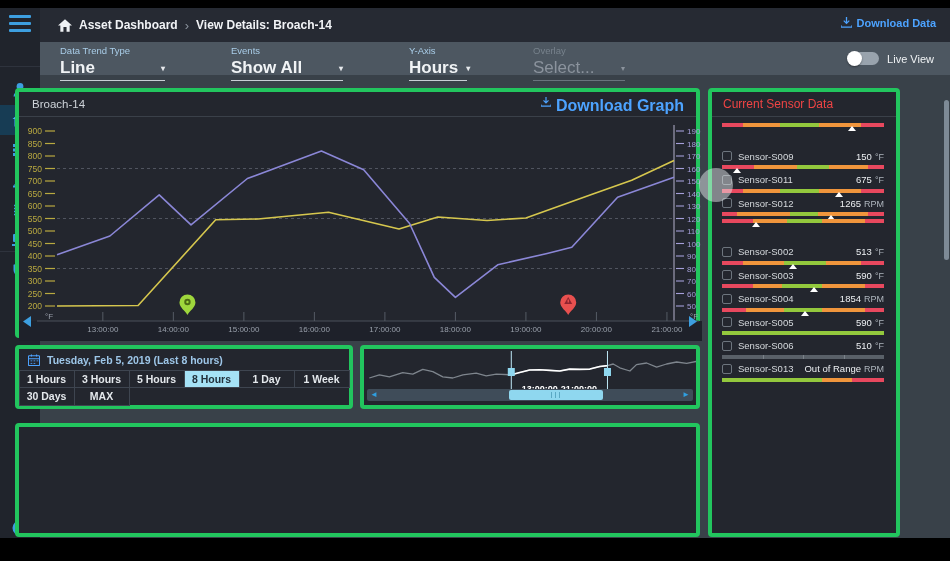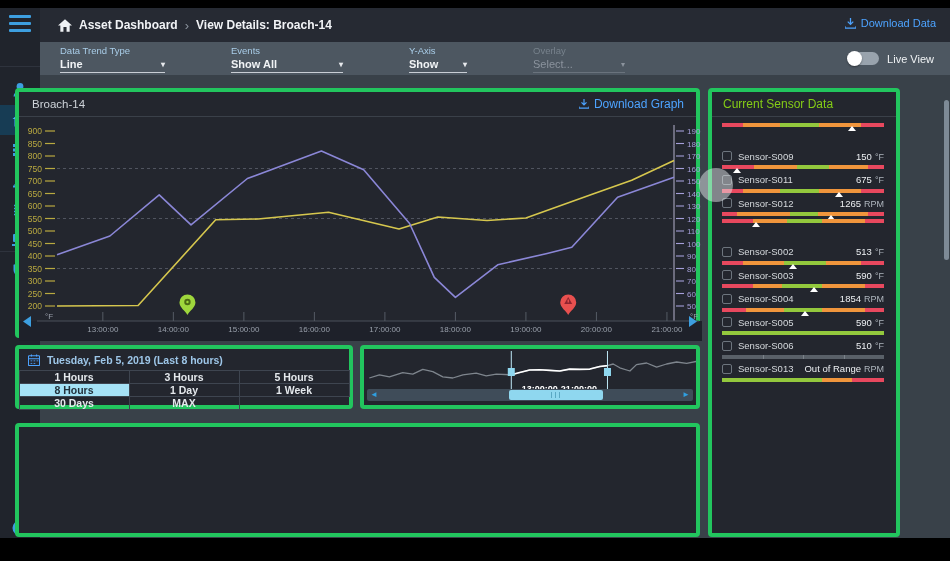--- a/index.html
+++ b/index.html
@@ -13,54 +13,54 @@
   .side-item{position:absolute;left:0;width:40px;height:30px;display:flex;align-items:center;justify-content:center;cursor:pointer}
   .side-item.active{background:#173c54}
   .side-item svg{display:block}
   .side-div{position:absolute;left:0;width:40px;height:1px;background:#2e333d}
 
   
   #topbar{position:absolute;left:40px;top:0;right:0;height:34px;background:#262a33;display:flex;align-items:center}
   #breadcrumb{display:flex;align-items:center;margin-left:18px;gap:7px}
   #breadcrumb .bc{font-size:12px;font-weight:bold;color:#f1f3f6}
   #breadcrumb .sep{color:#8b939d;font-size:13px}
-  .bluelink{display:flex;align-items:center;gap:5px;color:#4da3ff;font-size:11px;font-weight:normal;cursor:pointer}
+  .bluelink{display:flex;align-items:flex-start;gap:5px;color:#4da3ff;font-size:11px;font-weight:bold;cursor:pointer}
   #download-data{position:absolute;right:14px;top:9px}
 
   
   #filterbar{position:absolute;left:40px;top:34px;right:0;height:33px;background:#4d5761;display:flex;align-items:flex-start;padding-left:20px;box-sizing:border-box}
   .fgroup{margin-right:66px;padding-top:3px}
   .flabel{font-size:9.5px;color:#a9cde8}
   .fval{display:flex;align-items:center;justify-content:space-between;border-bottom:1px solid #c9ced5;padding-bottom:2px;margin-top:2px;cursor:pointer}
-  .fval span{font-size:11px;font-weight:bold;color:#f0f3f5}
+  .fval span{font-size:17px;font-weight:bold;color:#f0f3f5}
   .fval .caret{font-size:8px;color:#e6e9ec;margin-left:8px}
   .fgroup.disabled .flabel{color:#77828c}
   .fgroup.disabled .fval{border-bottom-color:#6a737d}
   .fgroup.disabled .fval span{color:#8b939d;font-weight:normal}
   .fgroup.disabled .fval .caret{color:#8b939d}
   #live-toggle-wrap{position:absolute;right:16px;top:10px;display:flex;align-items:center;gap:8px}
   #live-pill{width:30px;height:13px;border-radius:7px;background:#99a3ad;position:relative;cursor:pointer}
   #live-knob{position:absolute;left:-2px;top:-1px;width:15px;height:15px;border-radius:50%;background:#fff;box-shadow:0 1px 2px rgba(0,0,0,.4)}
   #live-label{font-size:11px;color:#f0f3f5}
 
   
   .panel{position:absolute;background:#23262e;border:4px solid #22c55e;border-radius:4px;box-sizing:border-box}
   #chart-panel{left:15px;top:80px;width:685px;height:250px}
   .panel-head{height:24px;border-bottom:1px solid #3a4049;display:flex;align-items:center;position:relative}
   .panel-title{font-size:11.5px;color:#ced3d9;margin-left:13px}
-  #download-graph{position:absolute;right:12px;top:5px;font-size:12px}
+  #download-graph{position:absolute;right:12px;top:5px;font-size:16px}
   #time-panel{left:15px;top:337px;width:338px;height:64px}
   #minimap-panel{left:360px;top:337px;width:340px;height:64px;overflow:hidden}
   #bottom-panel{left:15px;top:415px;width:685px;height:114px}
   #sensor-panel{left:708px;top:80px;width:192px;height:449px}
 
   
   #time-head{display:flex;align-items:center;gap:7px;height:21px;padding-left:9px}
   #time-date{font-size:10.5px;font-weight:bold;color:#9dc6e8}
-  #time-grid{position:absolute;left:0;right:0;top:21px;bottom:0;display:grid;grid-template-columns:repeat(3,1fr);grid-template-rows:1fr 1fr}
+  #time-grid{position:absolute;left:0;right:0;top:21px;bottom:0;display:grid;grid-template-columns:repeat(6,1fr);grid-template-rows:1fr 1fr}
   .tbtn{display:flex;align-items:center;justify-content:center;font-size:10.5px;font-weight:bold;color:#e4e8ec;border:1px solid #3e4550;border-collapse:collapse;margin:-0.5px;cursor:pointer}
   .tbtn.sel{background:#a5e2f6;color:#22313c}
 
   
   #mini-svg{position:absolute;left:2px;top:2px}
   #mini-scroll{position:absolute;left:3px;right:3px;bottom:4px;height:12px;background:#3f4c59;border-radius:2px}
   .mini-arrow{position:absolute;top:1px;font-size:8px;color:#2f9fe0;cursor:pointer}
   #mini-thumb{position:absolute;top:1px;height:10px;background:#8fd7ef;border-radius:2px;cursor:grab}
   #mini-thumb .grip{position:absolute;left:50%;top:2px;width:10px;height:6px;transform:translateX(-50%);
     background:repeating-linear-gradient(90deg,#5aa8c4 0 1px,transparent 1px 4px)}
@@ -211,21 +211,21 @@
       <div class="fgroup">
         <div class="flabel">Events</div>
         <div class="fval" style="width: 112px;">
           <span>Show All</span>
           <span class="caret">▾</span>
         </div>
       </div>
       <div class="fgroup">
         <div class="flabel">Y-Axis</div>
         <div class="fval" style="width: 58px;">
-          <span>Show</span>
+          <span>Hours</span>
           <span class="caret">▾</span>
         </div>
       </div>
       <div class="fgroup disabled">
         <div class="flabel">Overlay</div>
         <div class="fval" style="width: 92px;">
           <span>Select...</span>
           <span class="caret">▾</span>
         </div>
       </div>
@@ -392,21 +392,21 @@
       <div id="mini-thumb" style="left: 43.5%; width: 28.8%;">
           <div class="grip"></div>
         </div>
     </div>
   </div>
 
   <div id="bottom-panel" class="panel"></div>
 
   <div id="sensor-panel" class="panel">
     <div class="panel-head">
-      <span class="panel-title" style="margin-left:11px;font-size:12px;color:#84cc16">Current Sensor Data</span>
+      <span class="panel-title" style="margin-left:11px;font-size:12px;color:#ef4444">Current Sensor Data</span>
     </div>
     <div id="sensor-list">
         <div class="srow">
           <div class="sbar">
             <div class="seg" style="width: 13%; background: rgb(232, 72, 94);"></div>
             <div class="seg" style="width: 23%; background: rgb(240, 149, 60);"></div>
             <div class="seg" style="width: 24%; background: rgb(147, 200, 61);"></div>
             <div class="seg" style="width: 26%; background: rgb(240, 149, 60);"></div>
             <div class="seg" style="width: 14%; background: rgb(232, 72, 94);"></div>
             <div class="smarker" style="left: 80%;"></div>

